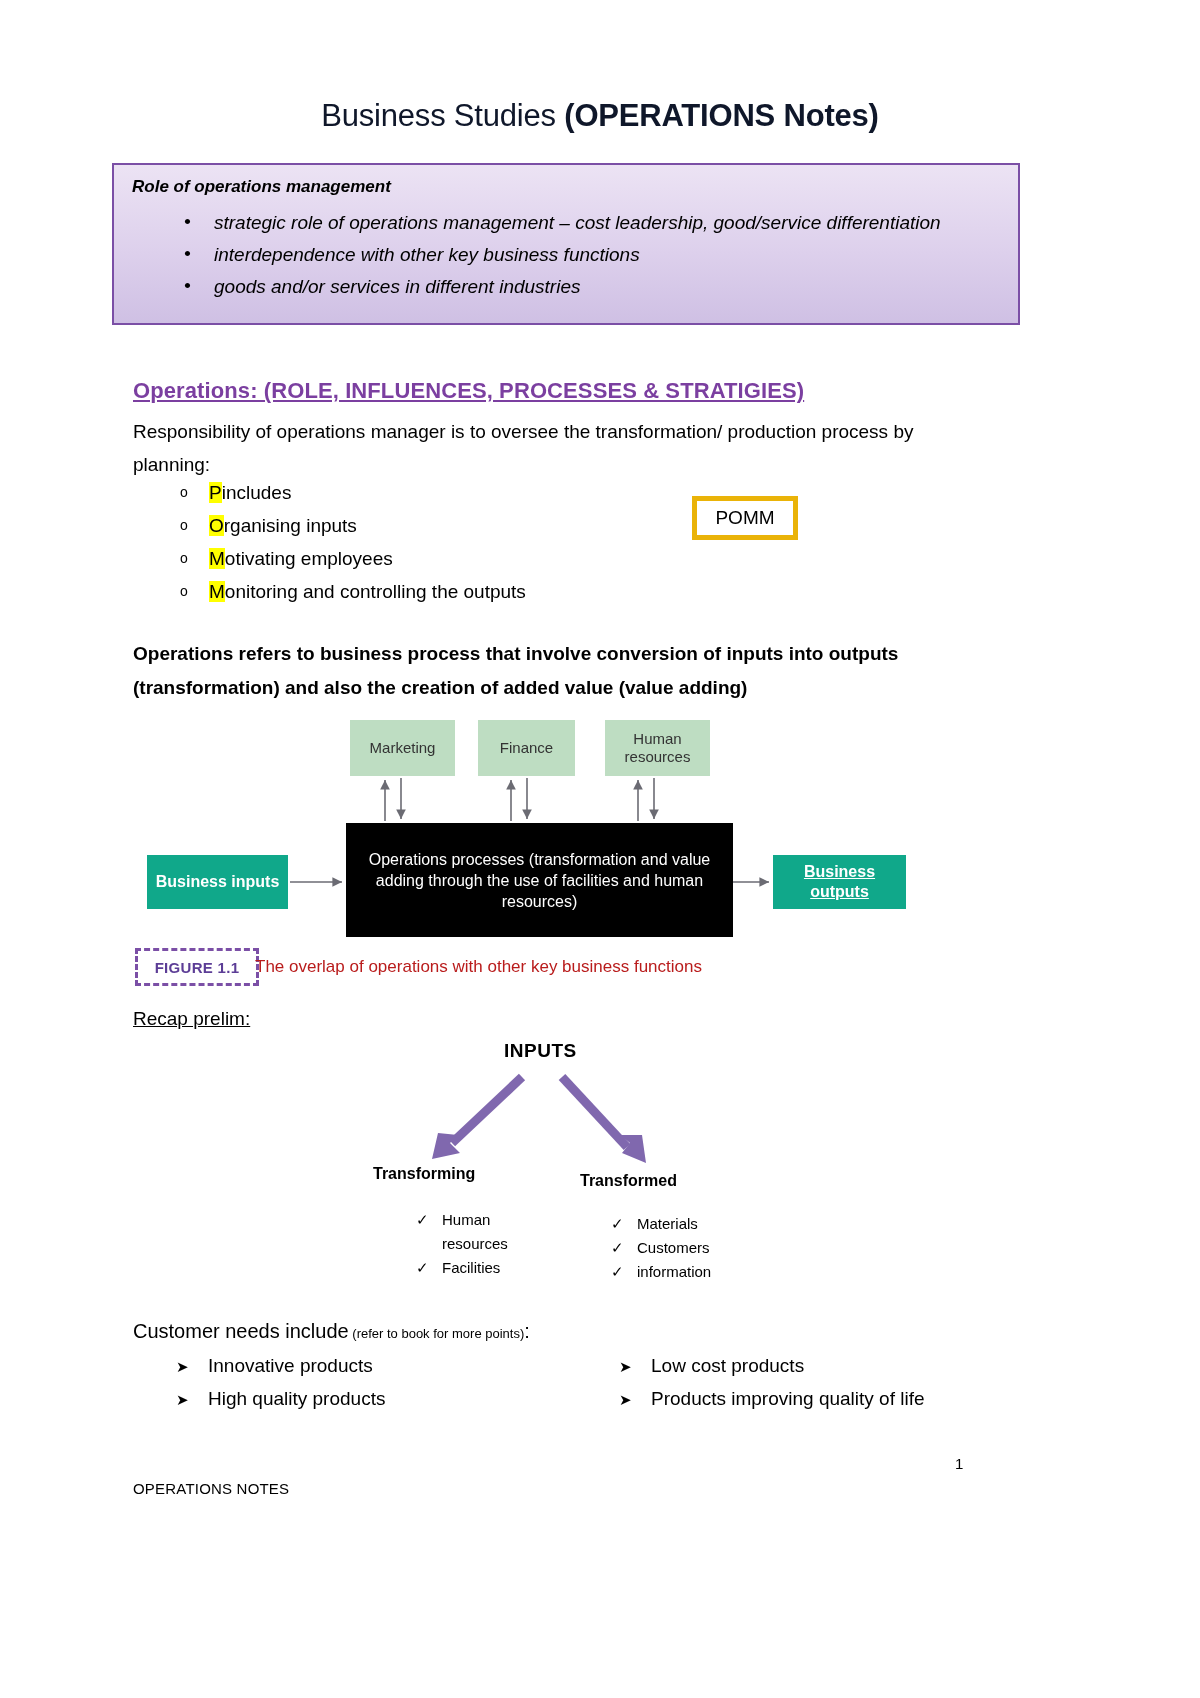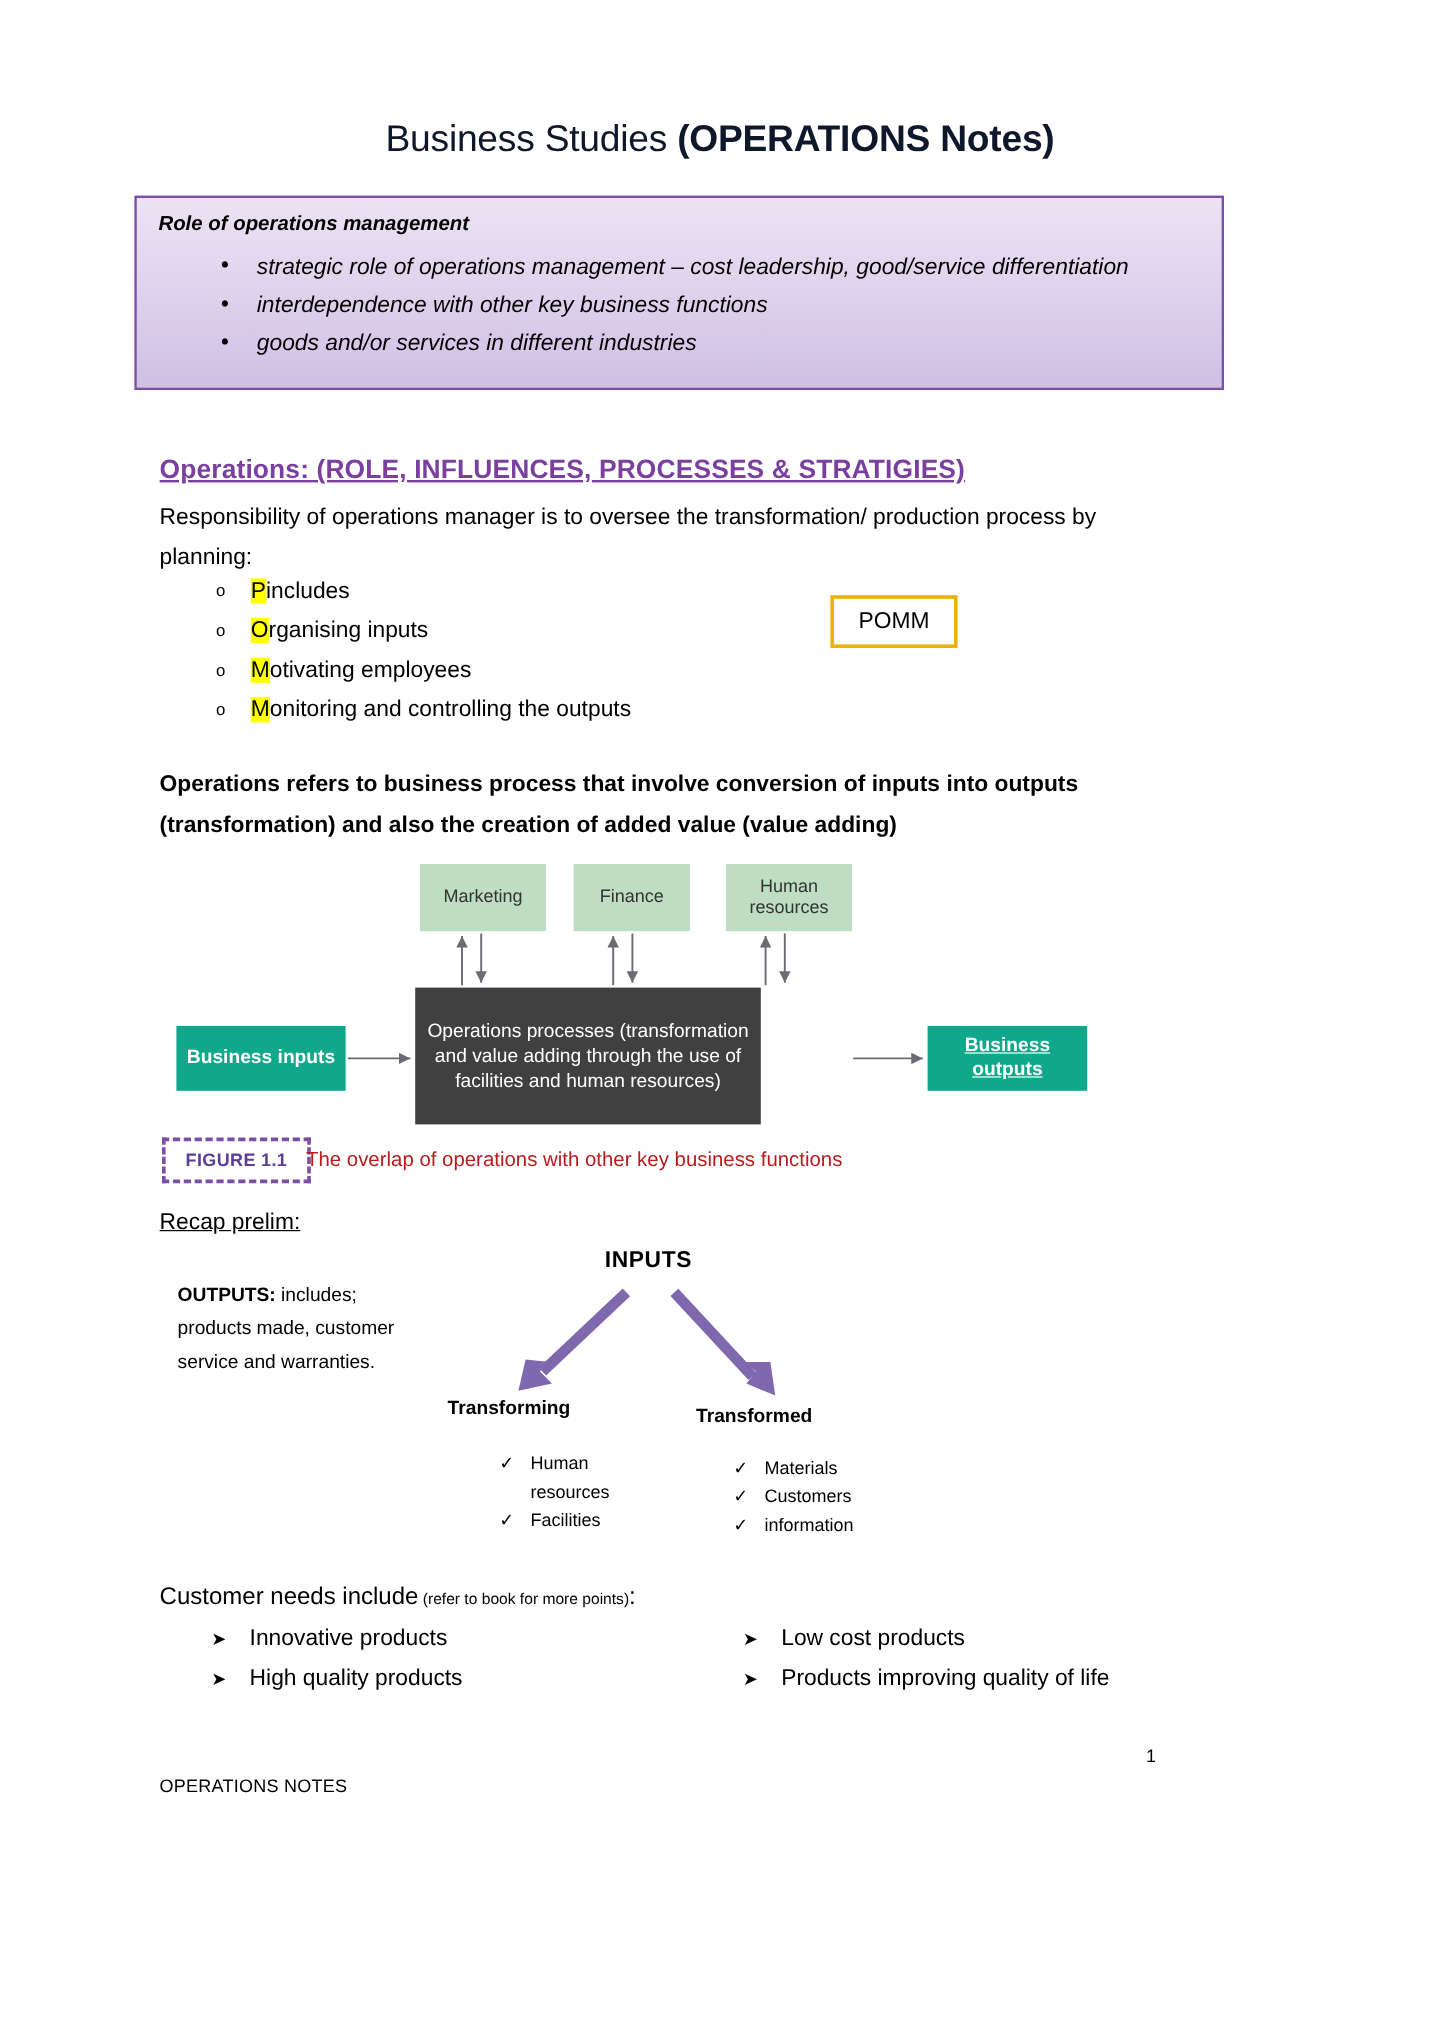--- a/index.html
+++ b/index.html
@@ -113,21 +113,21 @@
     left: 8px; top: 0;
     font-size: 14px;
   }
   .hl { background: #FFFF00; }
 
   .pomm-box {
     position: absolute;
     left: 692px; top: 496px;
     width: 106px;
     height: 44px;
-    border: 3px solid #eab308;
+    border: 5px solid #eab308;
     background: #ffffff;
     box-sizing: border-box;
     display: flex;
     align-items: center;
     justify-content: center;
     font-size: 19px;
   }
 
   .para-b {
     position: absolute;
@@ -158,23 +158,23 @@
     box-sizing: border-box;
     padding: 2px;
   }
   .fn-marketing { left: 217px; top: 2px; width: 105px; height: 56px; }
   .fn-finance   { left: 345px; top: 2px; width: 97px;  height: 56px; }
   .fn-hr        { left: 472px; top: 2px; width: 105px; height: 56px; }
 
   .ops-box {
     position: absolute;
     left: 213px; top: 105px;
-    width: 288px;
+    width: 387px;
     height: 114px;
-    background: #404040;
+    background: #000000;
     color: #ffffff;
     font-size: 16px;
     line-height: 21px;
     text-align: center;
     display: flex;
     align-items: center;
     justify-content: center;
     box-sizing: border-box;
   }
   .teal-box {
@@ -391,23 +391,20 @@
     <div class="teal-box teal-out">Business outputs</div>
   </div>
 
   <div class="fig-caption-wrap">
     <div class="fig-tag">FIGURE 1.1</div>
     <div class="fig-caption-text">The overlap of operations with other key business functions</div>
   </div>
 
   <div class="recap-heading">Recap prelim:</div>
 
-  <div class="outputs-block">
-    <b>OUTPUTS:</b><span> includes; products made, customer service and warranties.</span>
-  </div>
 
   <div class="inputs-diagram">
     <svg width="420" height="270" viewBox="0 0 420 270">
       <g>
         <line x1="158" y1="42" x2="88" y2="108" stroke="#8068AE" stroke-width="9" stroke-linecap="butt"></line>
         <path d="M68,124 L96,118 L86,108 L94,100 L74,98 z" fill="#8068AE"></path>
         <line x1="198" y1="42" x2="263" y2="112" stroke="#8068AE" stroke-width="9" stroke-linecap="butt"></line>
         <path d="M282,128 L258,118 L266,108 L256,100 L278,100 z" fill="#8068AE"></path>
       </g>
     </svg>

